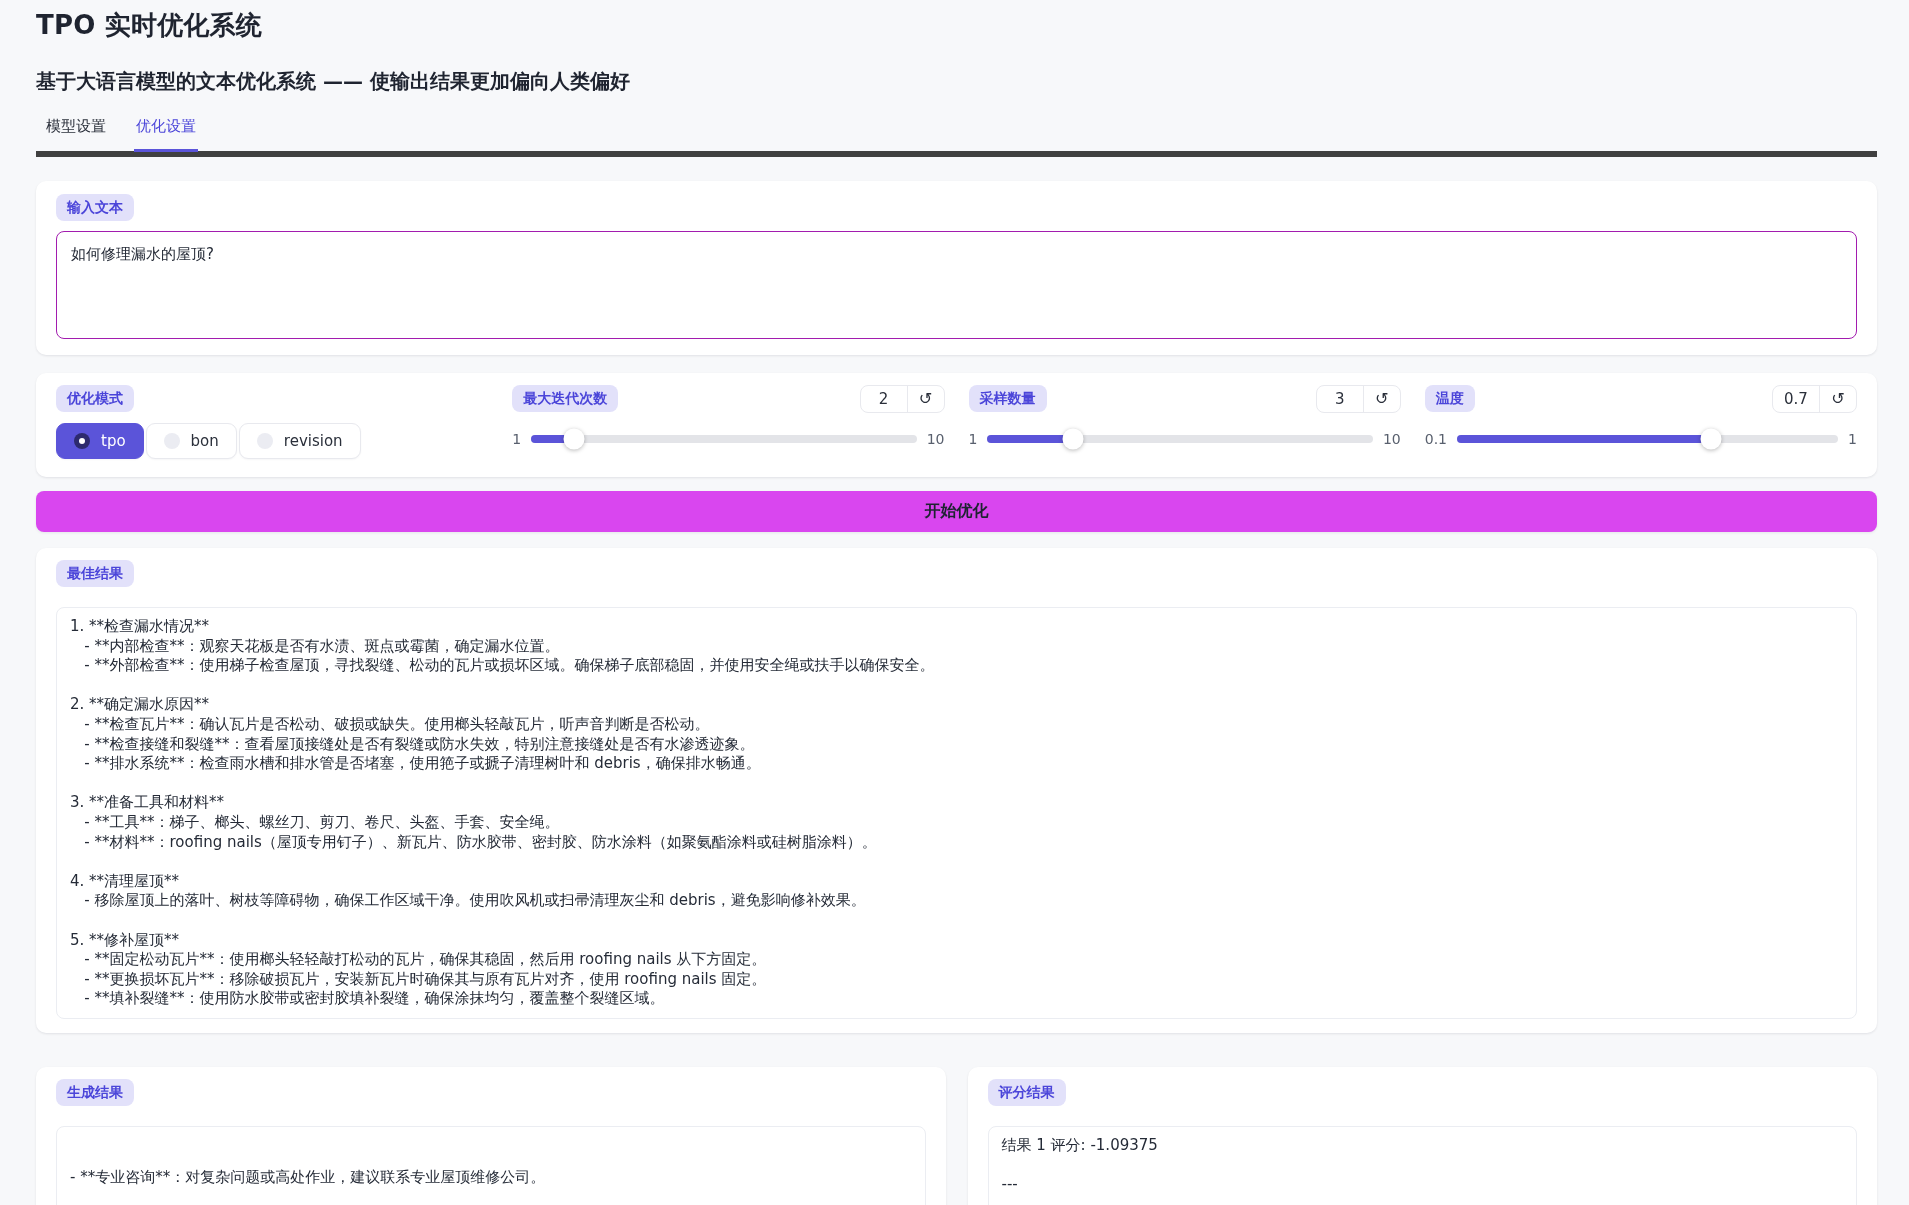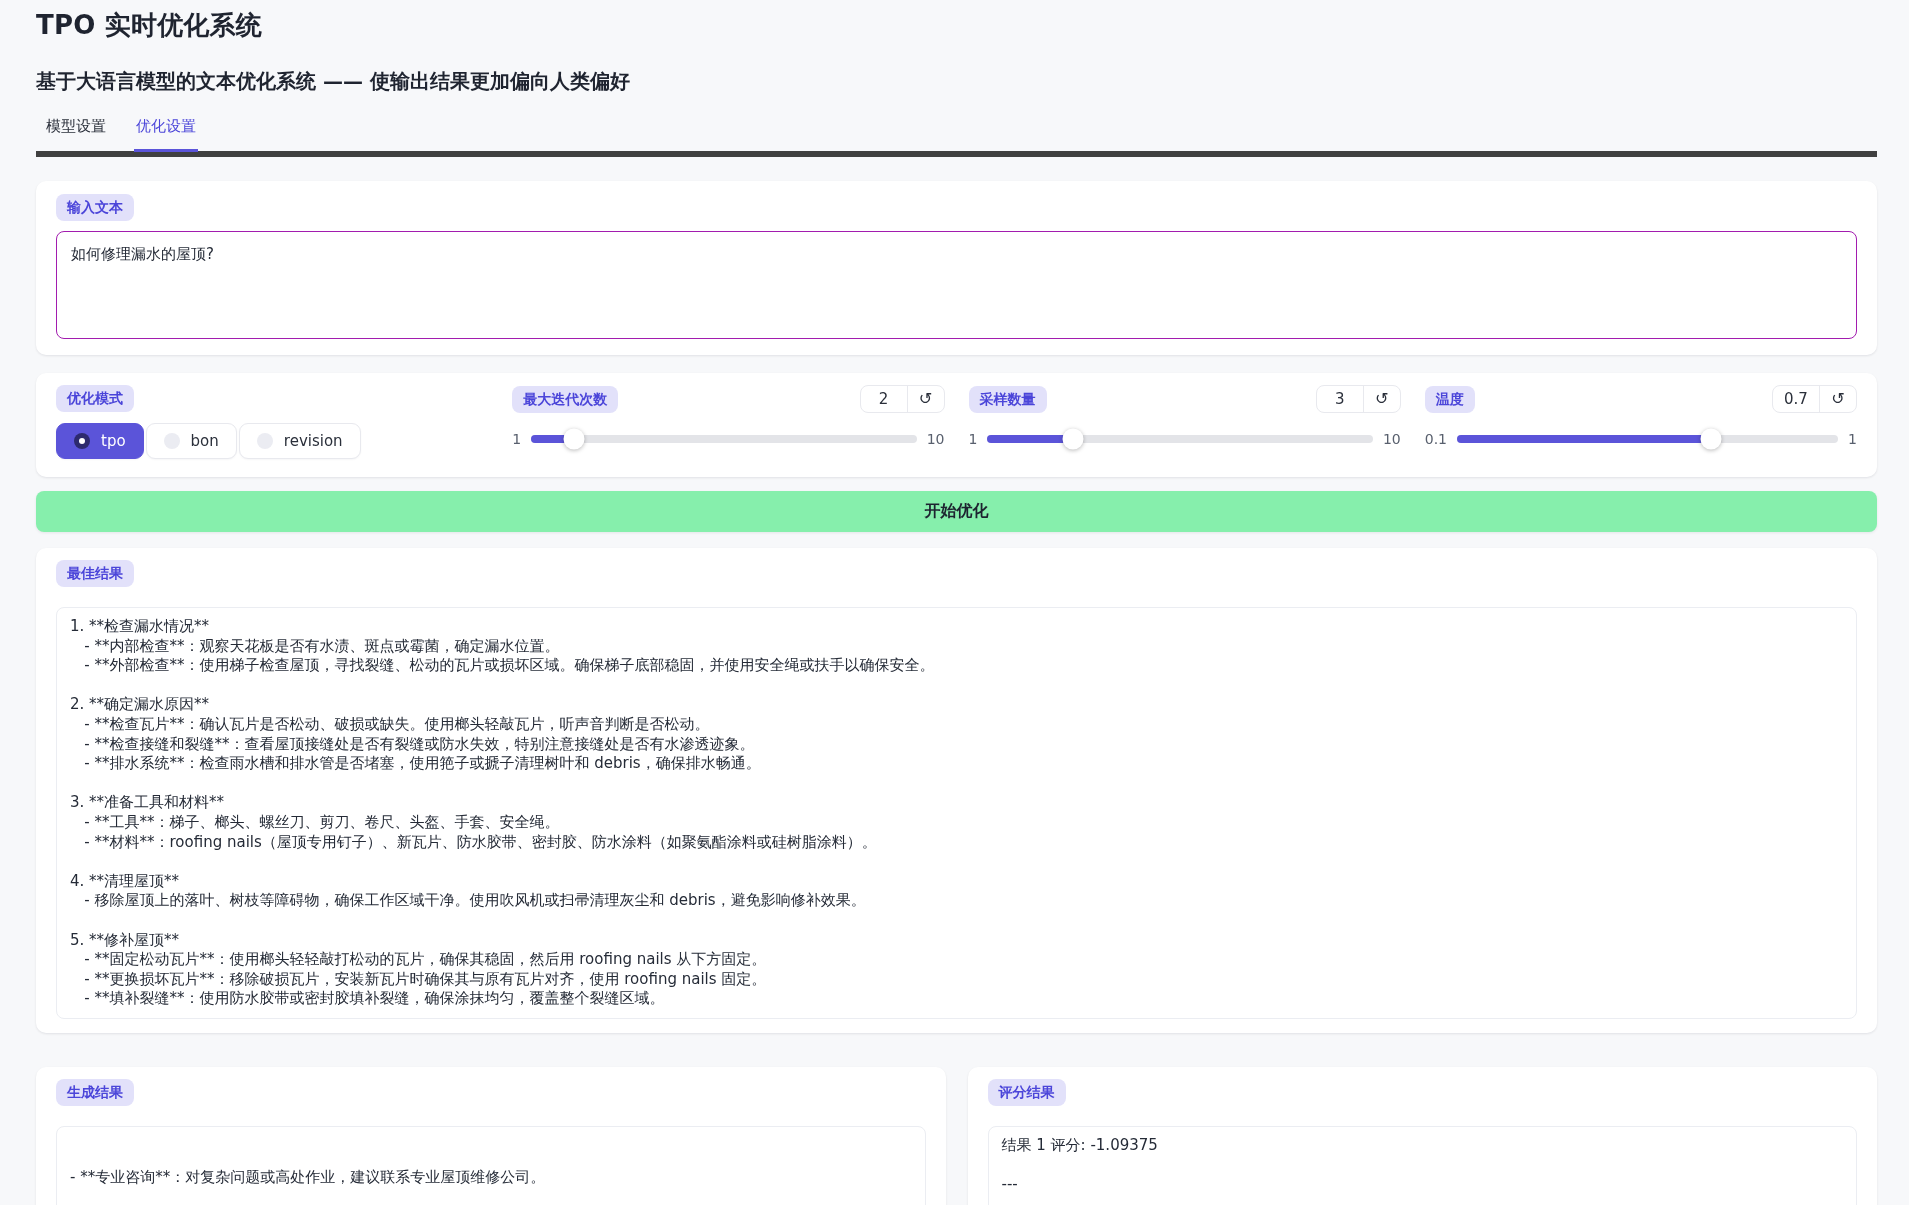--- a/index.html
+++ b/index.html
@@ -33,21 +33,21 @@
   .input-card { margin-top: 24px; padding: 13px 20px 16px; }
   .input-textarea { display: block; margin-top: 10px; width: 100%; height: 108px;
     border: 1px solid #a21caf; border-radius: 8px; padding: 12px 14px;
     font-size: 15px; color: #252b37; resize: none; outline: none;
     font-family: inherit; background: #fff; line-height: 20px; }
 
   
   .controls-card { margin-top: 18px; padding: 12px 20px 18px; }
   .controls-grid { display: grid; grid-template-columns: 1fr 1fr 1fr 1fr;
                    gap: 24px; align-items: start; }
-  .ctl-head { display: flex; align-items: center; justify-content: space-between; }
+  .ctl-head { display: flex; align-items: flex-start; justify-content: space-between; }
   .mode-row { display: flex; gap: 2px; margin-top: 11px; }
   .mode-pill { height: 36px; display: inline-flex; align-items: center; gap: 11px;
     padding: 0 17px; border-radius: 9px; background: #fff; border: 1px solid #e8e9ee;
     font-size: 15px; color: #2a2f3a; cursor: pointer;
     box-shadow: 0 1px 2px rgba(16,24,40,.04); }
   .mode-pill.selected { background: #5b54d9; border-color: #5b54d9; color: #fff; }
   .radio { width: 16px; height: 16px; border-radius: 50%; background: #ebecf2;
            position: relative; flex: 0 0 auto; }
   .mode-pill.selected .radio { background: #2d2a6e; }
   .mode-pill.selected .radio::after { content: ""; position: absolute; inset: 5px;
@@ -65,21 +65,21 @@
   .minlab, .maxlab { font-size: 14px; color: #59606e; }
   .track { position: relative; flex: 1; height: 8px; border-radius: 99px; background: #e3e4e8; }
   .fill  { position: absolute; left: 0; top: 0; height: 100%; border-radius: 99px;
            background: #5b54d9; }
   .thumb { position: absolute; top: 50%; width: 21px; height: 21px; background: #fff;
            border-radius: 50%; transform: translate(-50%,-50%);
            box-shadow: 0 1px 4px rgba(0,0,0,.28); }
 
   
   .run-button { display: block; margin-top: 14px; width: 100%; height: 41px;
-    background: #86efac; border: none; border-radius: 8px;
+    background: #d946ef; border: none; border-radius: 8px;
     box-shadow: 0 1px 3px rgba(16,24,40,.08); font-weight: 700; font-size: 16px;
     color: #1d2330; cursor: pointer; font-family: inherit; }
 
   
   .result-card { margin-top: 16px; padding: 12px 20px 14px; }
   .result-pre { margin-top: 20px; border: 1px solid #ebedf2; border-radius: 8px;
     padding: 9px 13px; font-family: inherit; font-size: 15px; line-height: 19.6px;
     color: #252b37; white-space: pre-wrap; overflow: hidden; background: #fff; }
   .best-pre { height: 412px; }
   .bottom-grid { display: grid; grid-template-columns: 1fr 1fr; gap: 22px; margin-top: 18px; }

